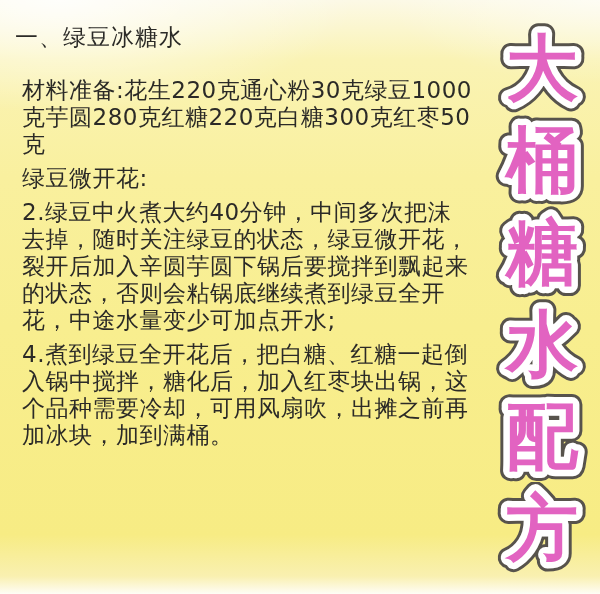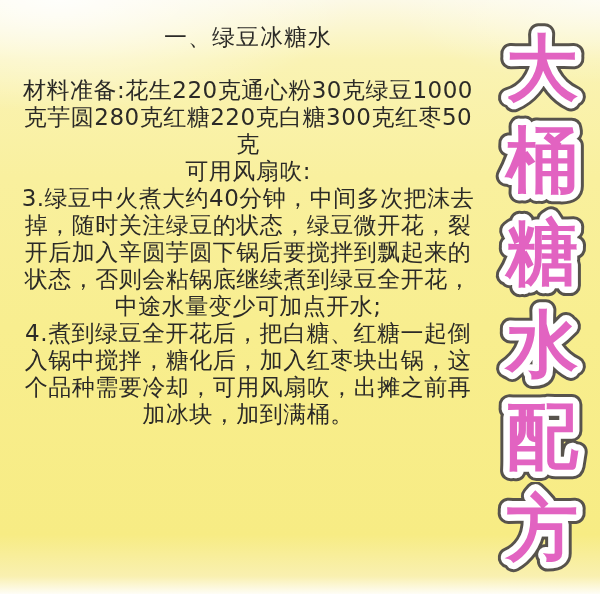--- a/index.html
+++ b/index.html
@@ -11,37 +11,36 @@
   .page {
     position: relative;
     width: 600px; height: 594px;
     background:
       radial-gradient(ellipse 420px 160px at 10% 0%, rgba(255,255,255,0.85), rgba(255,255,255,0) 70%),
       radial-gradient(ellipse 300px 120px at 100% 0%, rgba(255,255,255,0.55), rgba(255,255,255,0) 70%),
       linear-gradient(to bottom,
         #fcf9e6 0%, #faf3b4 10%, #f9f09e 30%,
         #f8ee8f 55%, #f7ec84 90%, #f9f0b0 97%, #fefdf6 100%);
     overflow: hidden;
-    text-align: center;
   }
   .content {
     position: absolute;
     left: 15px; top: 24px;
     width: 466px;
     color: #2b2a27;
   }
   .title {
     font-size: 23px;
     line-height: 27px;
     margin: 0 0 26px 0;
     letter-spacing: 1px;
     font-weight: normal;
   }
   .bodytext p {
-    margin: 0;
+    margin: 7px;
     font-size: 23px;
     line-height: 27px;
     letter-spacing: 0.5px;
     word-break: break-word;
   }
   .banner {
     position: absolute;
     left: 492px; top: 22px;
     width: 100px;
     display: flex;
@@ -62,22 +61,22 @@
 </style>
 </head>
 <body>
 
 <div class="page">
 
   <div class="content">
     <h1 class="title">一、绿豆冰糖水</h1>
     <div class="bodytext">
       <p>材料准备:花生220克通心粉30克绿豆1000克芋圆280克红糖220克白糖300克红枣50克</p>
-      <p>可用风扇吹:</p>
-      <p>3.绿豆中火煮大约40分钟，中间多次把沫去掉，随时关注绿豆的状态，绿豆微开花，裂开后加入辛圆芋圆下锅后要搅拌到飘起来的状态，否则会粘锅底继续煮到绿豆全开花，中途水量变少可加点开水;</p>
+      <p>绿豆微开花:</p>
+      <p>2.绿豆中火煮大约40分钟，中间多次把沫去掉，随时关注绿豆的状态，绿豆微开花，裂开后加入辛圆芋圆下锅后要搅拌到飘起来的状态，否则会粘锅底继续煮到绿豆全开花，中途水量变少可加点开水;</p>
       <p>4.煮到绿豆全开花后，把白糖、红糖一起倒入锅中搅拌，糖化后，加入红枣块出锅，这个品种需要冷却，可用风扇吹，出摊之前再加冰块，加到满桶。</p>
     </div>
   </div>
 
   <div class="banner">
     <div class="banner-char">
       <svg width="96" height="92" viewBox="0 0 96 92">
         <text class="glyph-outer" x="48" y="46">大</text>
         <text class="glyph-inner" x="48" y="46">大</text>
       </svg>

